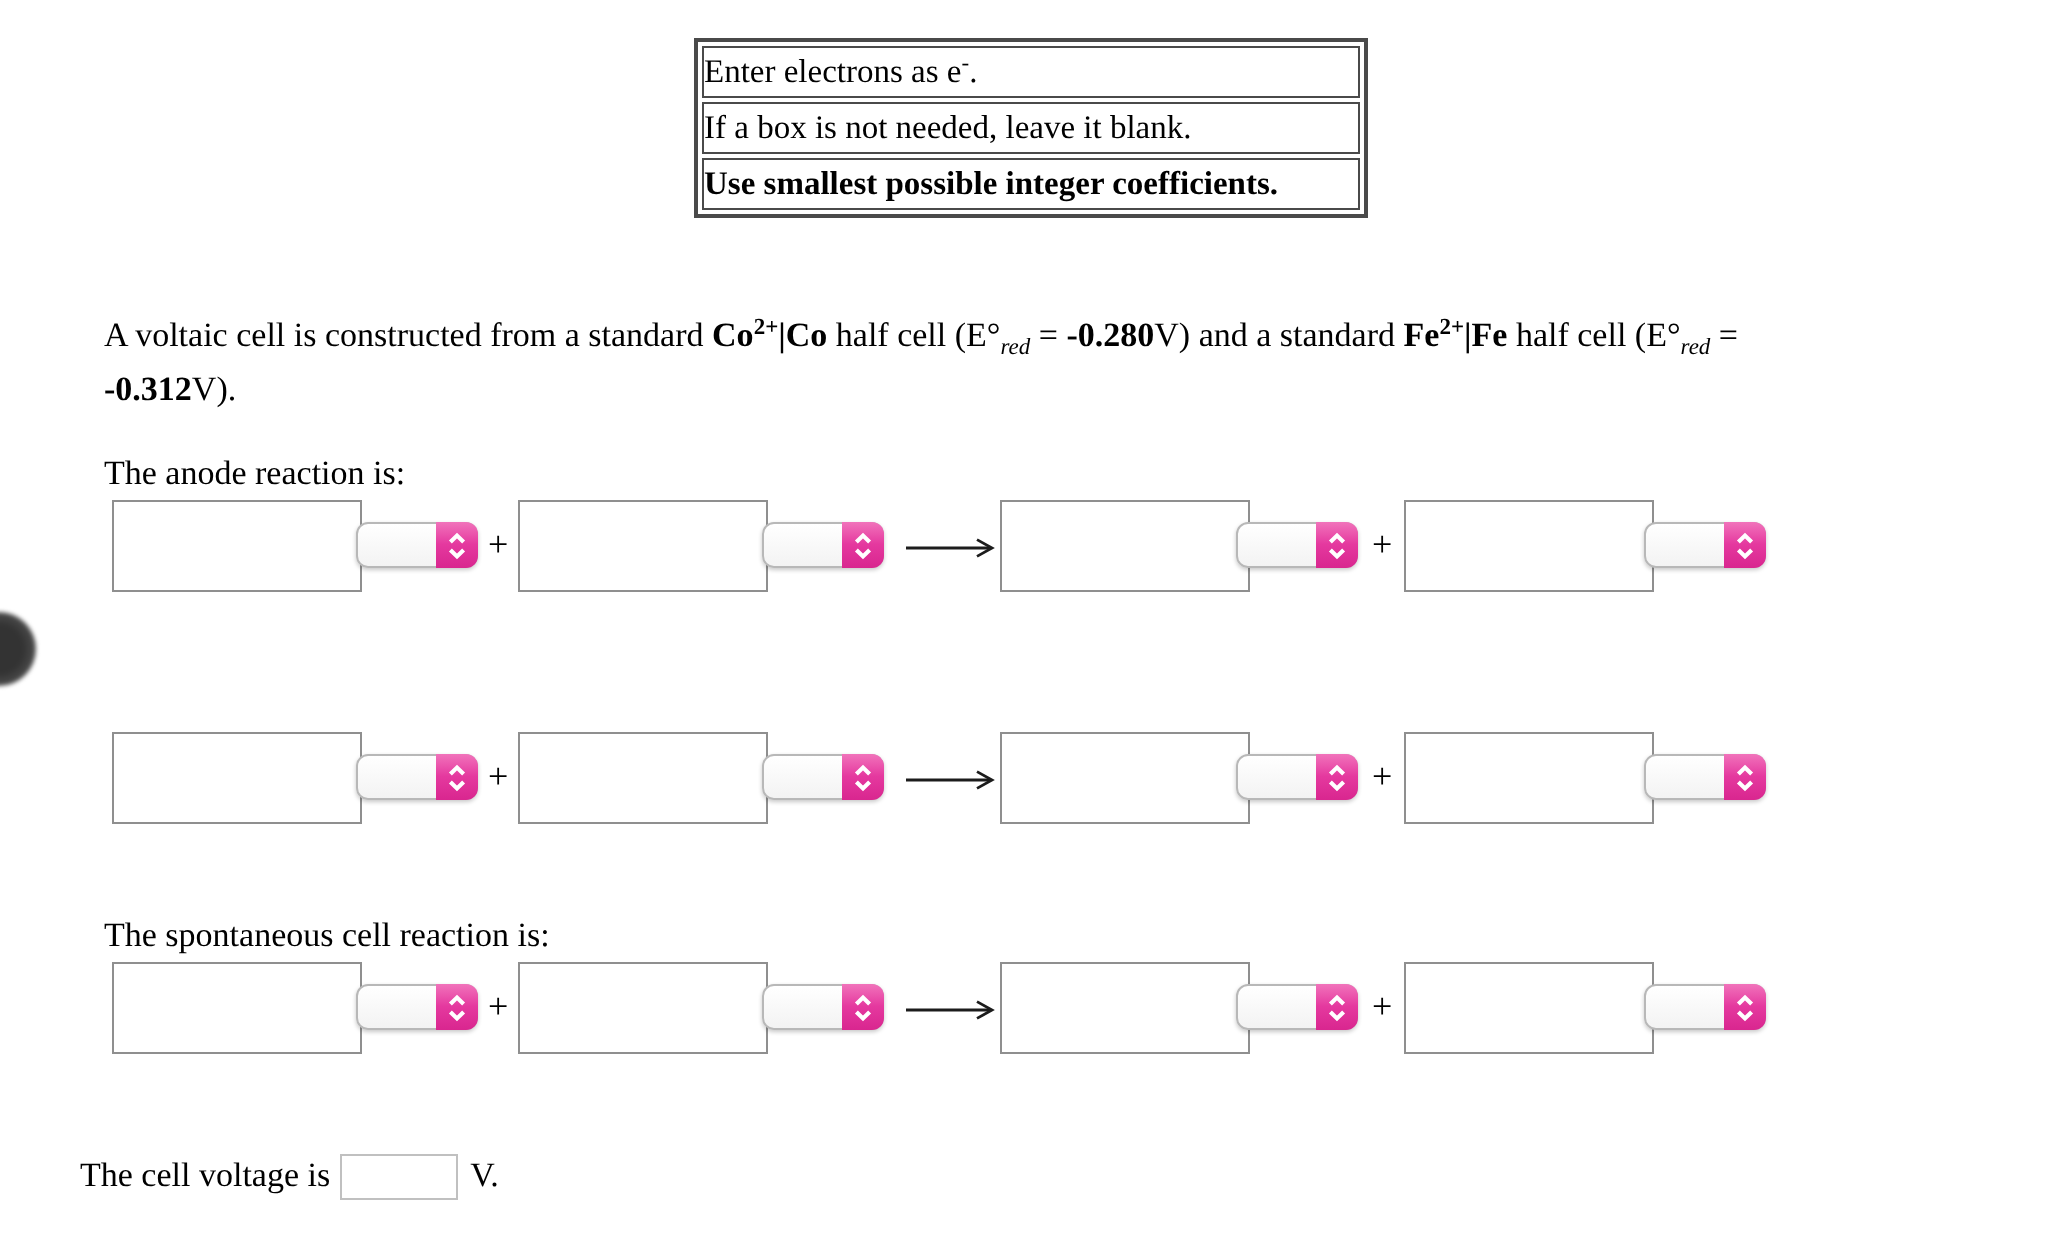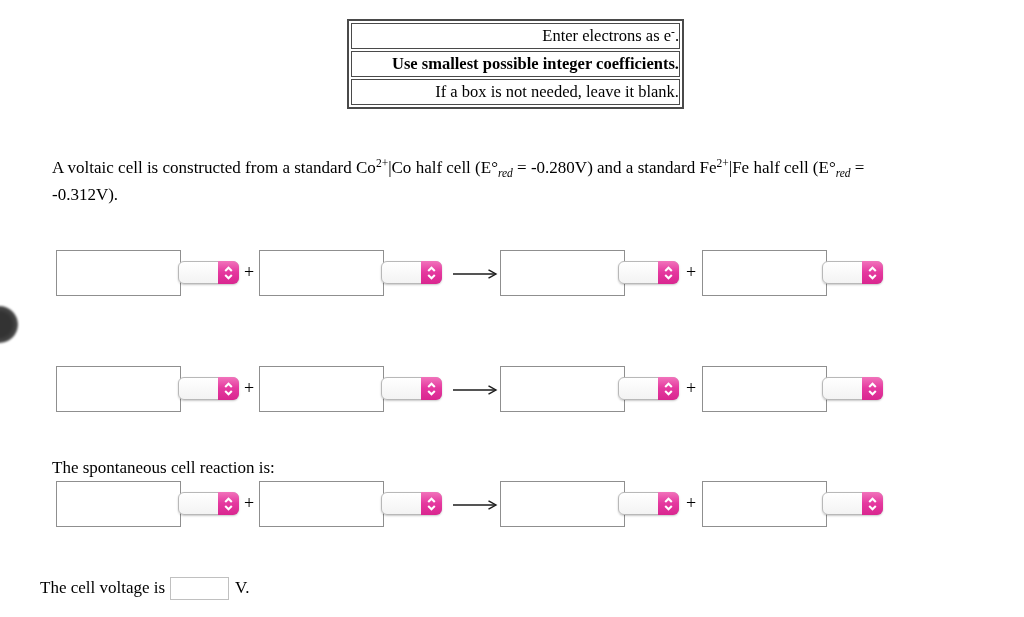--- a/index.html
+++ b/index.html
@@ -1,31 +1,31 @@
 <!DOCTYPE html>
 <html><head>
 <meta charset="utf-8">
 <style>
   html,body{margin:0;padding:0;background:#fff;}
   .page{
     position:relative;width:1024px;height:617px;overflow:hidden;
     font-family:"Liberation Serif","DejaVu Serif",serif;color:#000;background:#fff;
   }
-  .b{font-weight:normal;}
+  .b{font-weight:bold;}
   sup{font-size:11.5px;line-height:0;vertical-align:6px;}
   sub{font-size:11.5px;line-height:0;vertical-align:-4px;font-style:italic;}
 
   
   .inst-box{
     position:absolute;left:347px;top:19px;width:337px;box-sizing:border-box;
     border:2px solid #4a4a4a;padding:2px;background:#fff;
   }
   .inst-row{
     box-sizing:border-box;border:1px solid #4a4a4a;height:26px;line-height:24px;
-    text-align:right;font-size:16.5px;margin-bottom:2px;background:#fff;
+    text-align:left;font-size:16.5px;margin-bottom:2px;background:#fff;
   }
   .inst-row:last-child{margin-bottom:0;}
   .inst-row.bold{font-weight:bold;}
 
   
   .circle-frag{
     position:absolute;left:-19px;top:306px;width:37px;height:37px;border-radius:50%;
     background:radial-gradient(circle at 50% 50%, #333 45%, #4a4a4a 68%, rgba(90,90,90,0) 92%);
     filter:blur(1px);
   }
@@ -76,30 +76,31 @@
 </style>
 </head>
 <body>
 
 <div class="page">
 
   <div class="circle-frag"></div>
 
   <div class="inst-box">
     <div class="inst-row"><span>Enter electrons as e</span><sup>-</sup><span>.</span></div>
+    <div class="inst-row"><span>If a box is not needed, leave it blank.</span></div>
     <div class="inst-row bold"><span>Use smallest possible integer coefficients.</span></div>
-    <div class="inst-row"><span>If a box is not needed, leave it blank.</span></div>
   </div>
 
   <div class="question">
     <div class="qline"><span>A voltaic cell is constructed from a standard </span><span class="b">Co</span><sup class="b">2+</sup><span class="b">|Co</span><span> half cell (E°</span><sub>red</sub><span> = </span><span class="b">-0.280</span><span>V) and a standard </span><span class="b">Fe</span><sup class="b">2+</sup><span class="b">|Fe</span><span> half cell (E°</span><sub>red</sub><span> =</span></div>
     <div class="qline"><span class="b">-0.312</span><span>V).</span></div>
   </div>
 
   <section class="reaction" style="top:227px">
+  <span class="rx-label">The anode reaction is:</span>
   <div class="rx-controls">
     <input class="species i1" type="text" value="" style="">
     <div class="coef-select s1">
       <span class="sel-value"></span>
       <span class="sel-cap">
         <svg width="11" height="16" viewBox="0 0 11 16">
               <path d="M2.2 6 L5.5 2.8 L8.8 6" stroke="#fff" stroke-width="2.1" fill="none"></path>
               <path d="M2.2 10 L5.5 13.2 L8.8 10" stroke="#fff" stroke-width="2.1" fill="none"></path>
             </svg>
       </span>

